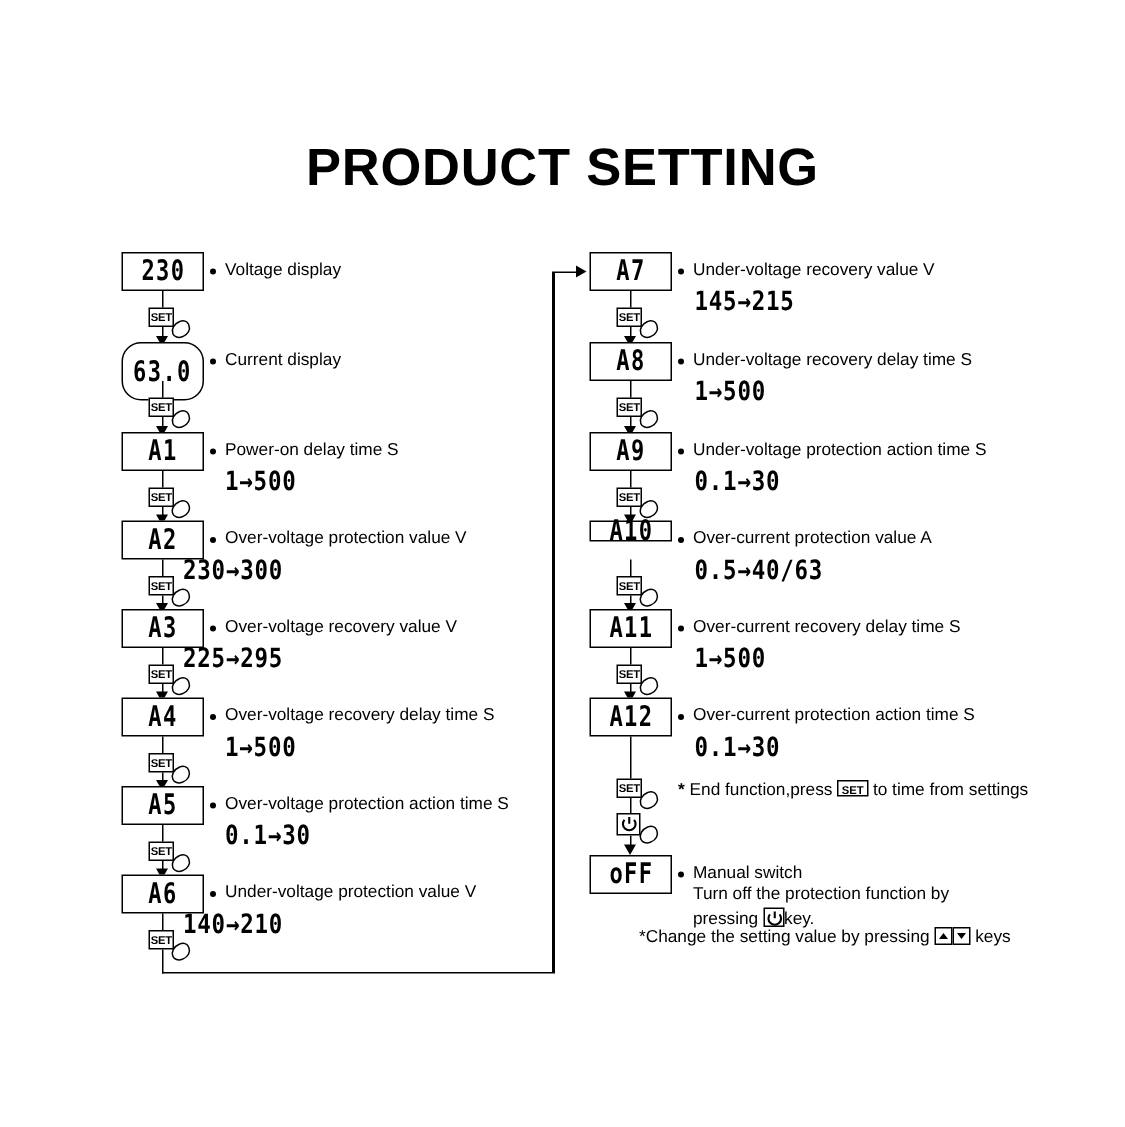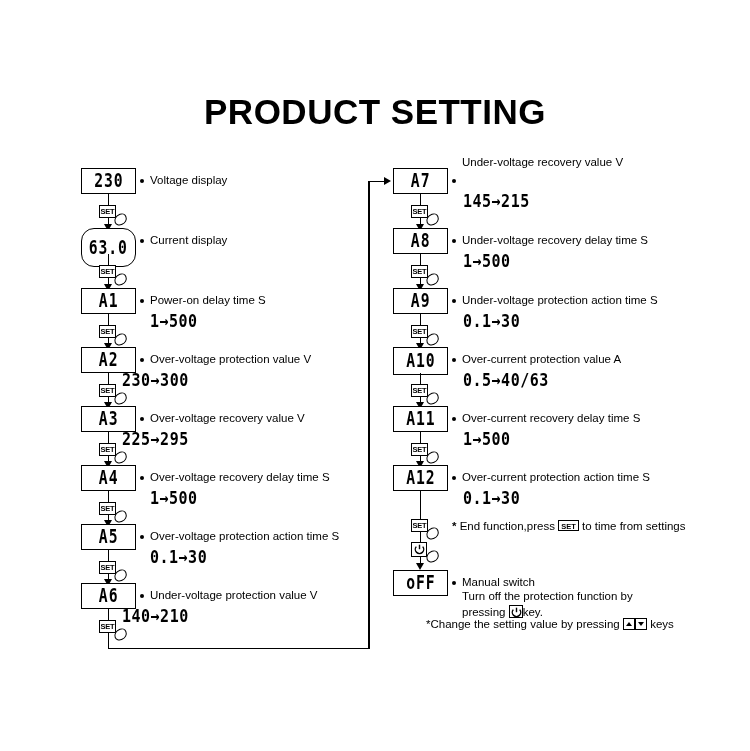--- a/index.html
+++ b/index.html
@@ -268,21 +268,21 @@
   <div class="vline" style="left:107.5px;top:632px;height:17px;"></div>
   <div class="hline" style="left:107.5px;top:647.5px;width:262px;"></div>
   <div class="vline" style="left:368px;top:182px;height:466px;"></div>
   <div class="hline" style="left:368px;top:180.5px;width:18px;"></div>
   <div class="arrowright" style="left:384px;top:176.5px;"></div>
 
   <div class="disp wide" style="left:393px;top:168px;height:26px;">
     <span class="seg">A7</span>
   </div>
   <div class="bullet" style="left:452px;top:179px;"></div>
-  <div class="lbl" style="left:462px;top:156px;text-align:right;">Under-voltage recovery value V</div>
+  <div class="lbl" style="left:462px;top:174px;text-align:right;">Under-voltage recovery value V</div>
   <div class="val" style="left:463px;top:192px;">145→215</div>
   <div class="vline" style="left:419.5px;top:194px;height:12px;"></div>
   <div class="setkey" style="left:411px;top:205px;">SET</div>
   <div class="cursor" style="left:426px;top:214px;"></div>
   <div class="vline" style="left:419.5px;top:217px;height:10px;"></div>
   <div class="arrowdown" style="left:415.5px;top:224px;"></div>
 
   <div class="disp wide" style="left:393px;top:228px;height:26px;">
     <span class="seg">A8</span>
   </div>
@@ -300,21 +300,21 @@
   </div>
   <div class="bullet" style="left:452px;top:299px;"></div>
   <div class="lbl" style="left:462px;top:294px;">Under-voltage protection action time S</div>
   <div class="val" style="left:463px;top:312px;">0.1→30</div>
   <div class="vline" style="left:419.5px;top:314px;height:12px;"></div>
   <div class="setkey" style="left:411px;top:325px;">SET</div>
   <div class="cursor" style="left:426px;top:334px;"></div>
   <div class="vline" style="left:419.5px;top:337px;height:10px;"></div>
   <div class="arrowdown" style="left:415.5px;top:343px;"></div>
 
-  <div class="disp wide" style="left:393px;top:347px;height:28px;">
+  <div class="disp wide" style="left:393px;top:347px;height:14px;">
     <span class="seg">A10</span>
   </div>
   <div class="bullet" style="left:452px;top:358px;"></div>
   <div class="lbl" style="left:462px;top:353px;">Over-current protection value A</div>
   <div class="val" style="left:463px;top:371px;">0.5→40/63</div>
   <div class="vline" style="left:419.5px;top:373px;height:12px;"></div>
   <div class="setkey" style="left:411px;top:384px;">SET</div>
   <div class="cursor" style="left:426px;top:393px;"></div>
   <div class="vline" style="left:419.5px;top:396px;height:10px;"></div>
   <div class="arrowdown" style="left:415.5px;top:402px;"></div>

